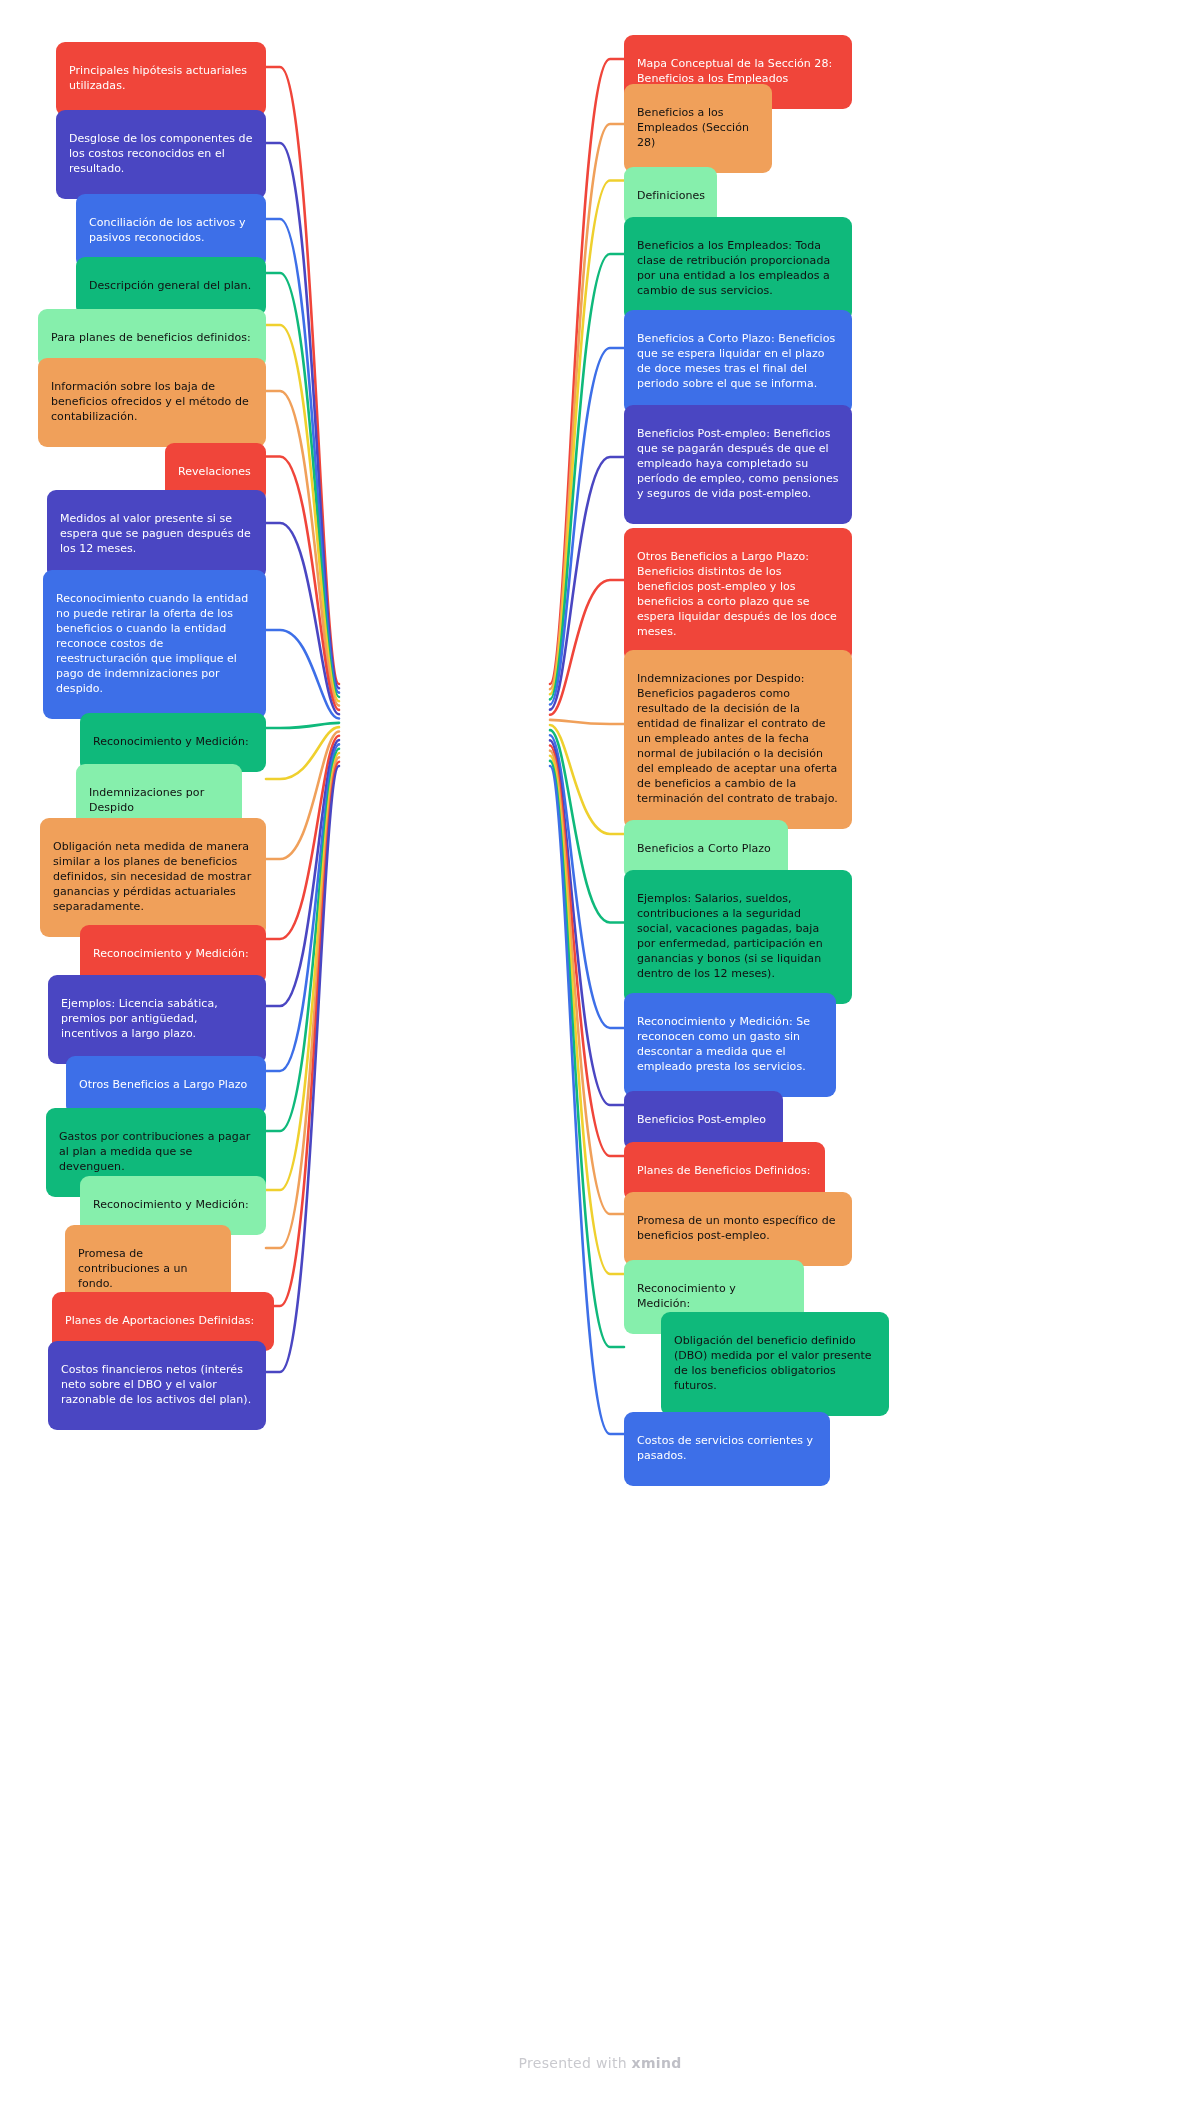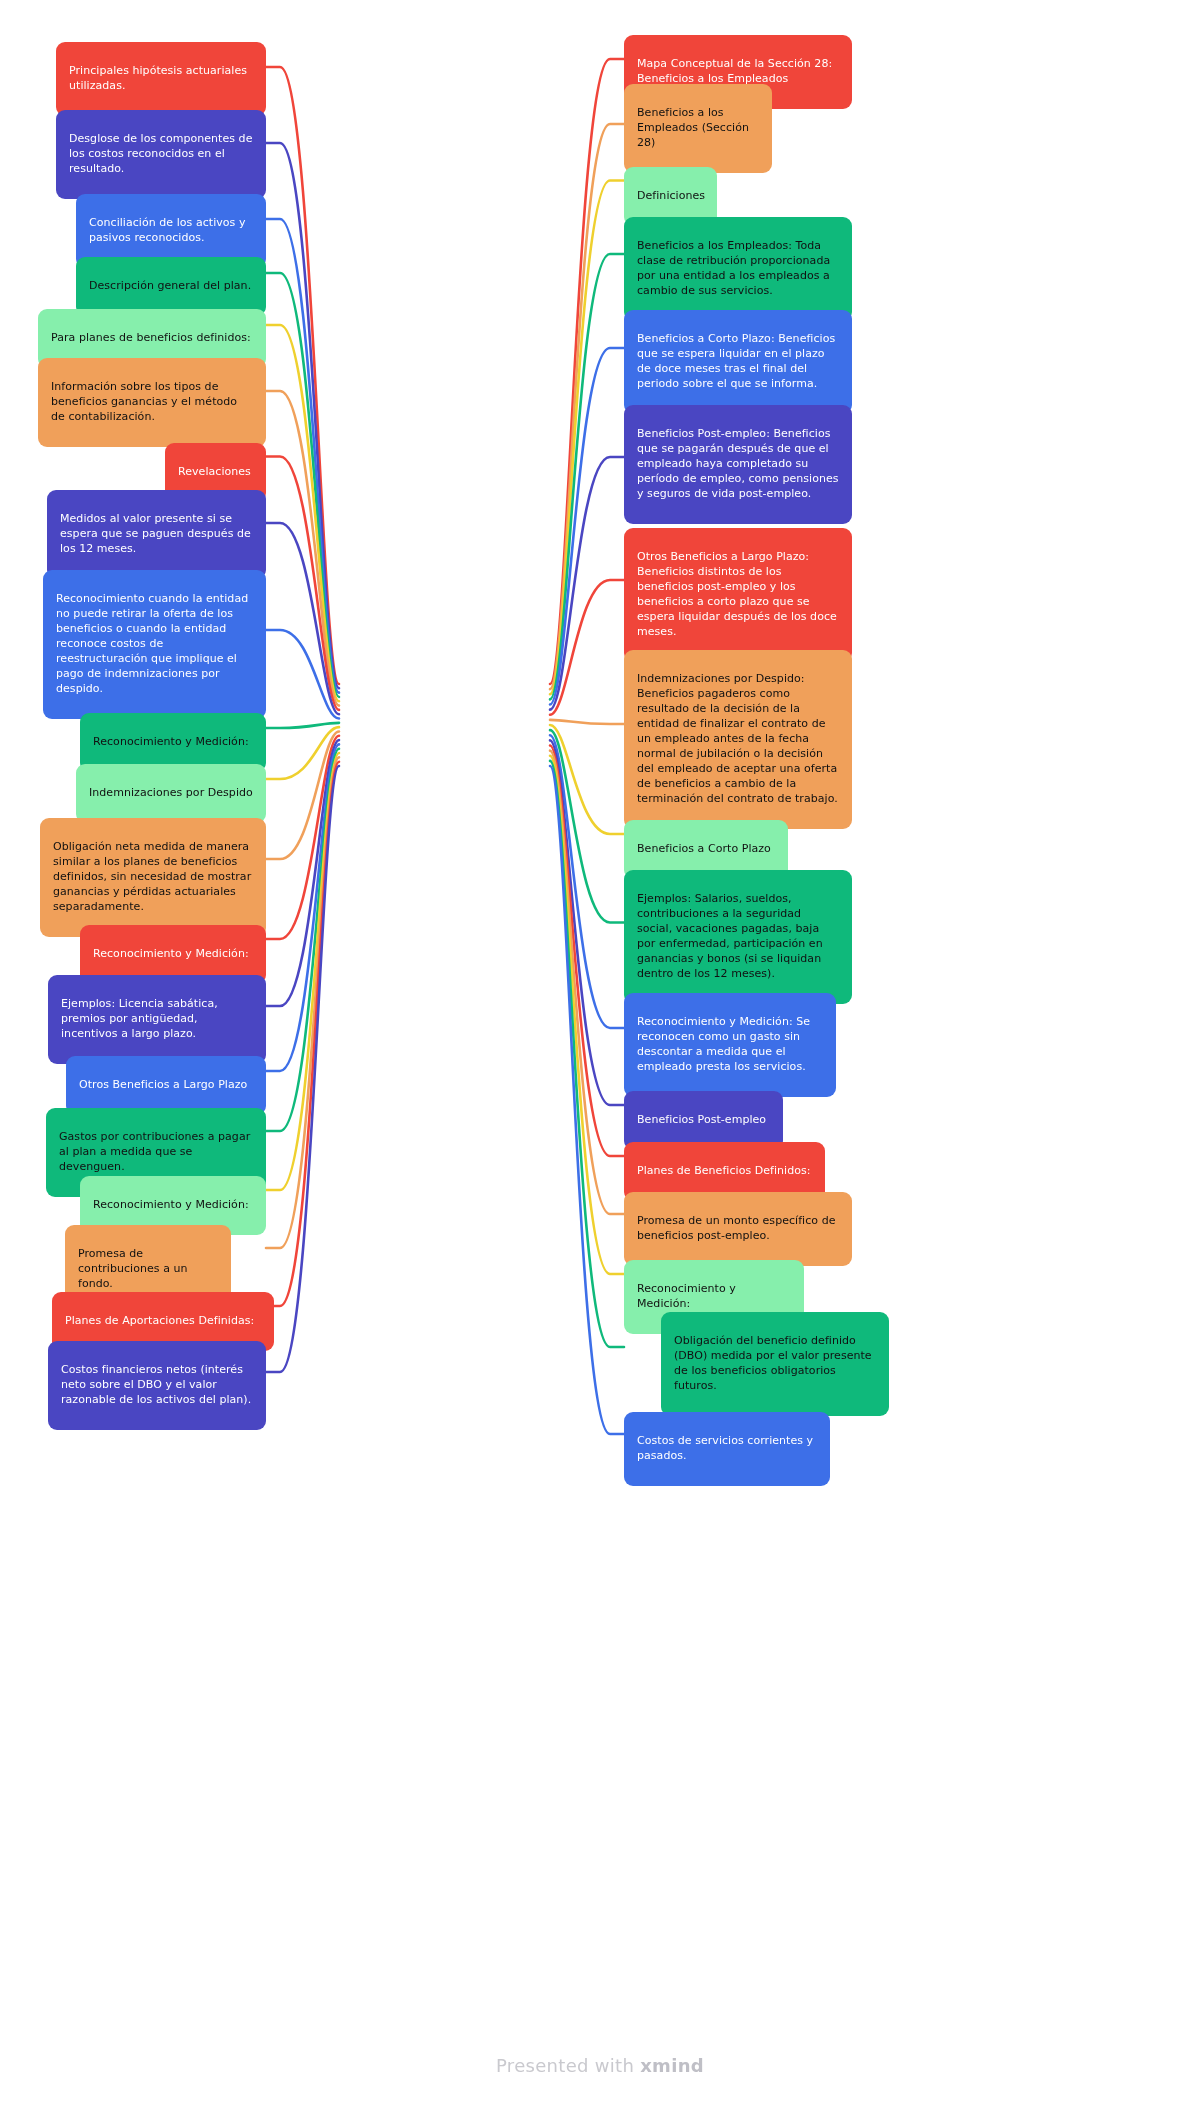--- a/index.html
+++ b/index.html
@@ -67,21 +67,21 @@
   }
   #center-node .ctitle { width: 100%; white-space: pre-line; }
 
   #footer {
     position: absolute;
     left: 0;
     top: 2055px;
     width: 1200px;
     text-align: center;
     color: #C9C9CE;
-    font-size: 18px;
+    font-size: 14px;
     letter-spacing: 0.3px;
     z-index: 5;
   }
   #footer .brand { font-weight: bold; color: #BFBFC6; }
 </style>
 </head>
 <body>
 
 <div id="canvas">
 
@@ -135,35 +135,35 @@
       <div class="node c-blue light-text" style="left: 76px; top: 194px; width: 190px; min-height: 50px;">
         <span>Conciliación de los activos y pasivos reconocidos.</span>
       </div>
       <div class="node c-green dark-text" style="left: 76px; top: 257px; width: 190px; min-height: 32px;">
         <span>Descripción general del plan.</span>
       </div>
       <div class="node c-yellow dark-text" style="left: 38px; top: 309px; width: 228px; min-height: 32px;">
         <span>Para planes de beneficios definidos:</span>
       </div>
       <div class="node c-orange dark-text" style="left: 38px; top: 358px; width: 228px; min-height: 66px;">
-        <span>Información sobre los tipos de beneficios ganancias y el método de contabilización.</span>
+        <span>Información sobre los baja de beneficios ofrecidos y el método de contabilización.</span>
       </div>
       <div class="node c-red light-text" style="left: 165px; top: 443px; width: 101px; min-height: 27px;">
         <span>Revelaciones</span>
       </div>
       <div class="node c-indigo light-text" style="left: 47px; top: 490px; width: 219px; min-height: 66px;">
         <span>Medidos al valor presente si se espera que se paguen después de los 12 meses.</span>
       </div>
       <div class="node c-blue light-text" style="left: 43px; top: 570px; width: 223px; min-height: 120px;">
         <span>Reconocimiento cuando la entidad no puede retirar la oferta de los beneficios o cuando la entidad reconoce costos de reestructuración que implique el pago de indemnizaciones por despido.</span>
       </div>
       <div class="node c-green dark-text" style="left: 80px; top: 713px; width: 186px; min-height: 30px;">
         <span>Reconocimiento y Medición:</span>
       </div>
-      <div class="node c-yellow dark-text" style="left: 76px; top: 764px; width: 190px; min-height: 30px; text-align: center;">
+      <div class="node c-yellow dark-text" style="left: 76px; top: 764px; width: 166px; min-height: 30px;">
         <span>Indemnizaciones por Despido</span>
       </div>
       <div class="node c-orange dark-text" style="left: 40px; top: 818px; width: 226px; min-height: 82px;">
         <span>Obligación neta medida de manera similar a los planes de beneficios definidos, sin necesidad de mostrar ganancias y pérdidas actuariales separadamente.</span>
       </div>
       <div class="node c-red light-text" style="left: 80px; top: 925px; width: 186px; min-height: 28px;">
         <span>Reconocimiento y Medición:</span>
       </div>
       <div class="node c-indigo light-text" style="left: 48px; top: 975px; width: 218px; min-height: 62px;">
         <span>Ejemplos: Licencia sabática, premios por antigüedad, incentivos a largo plazo.</span>

